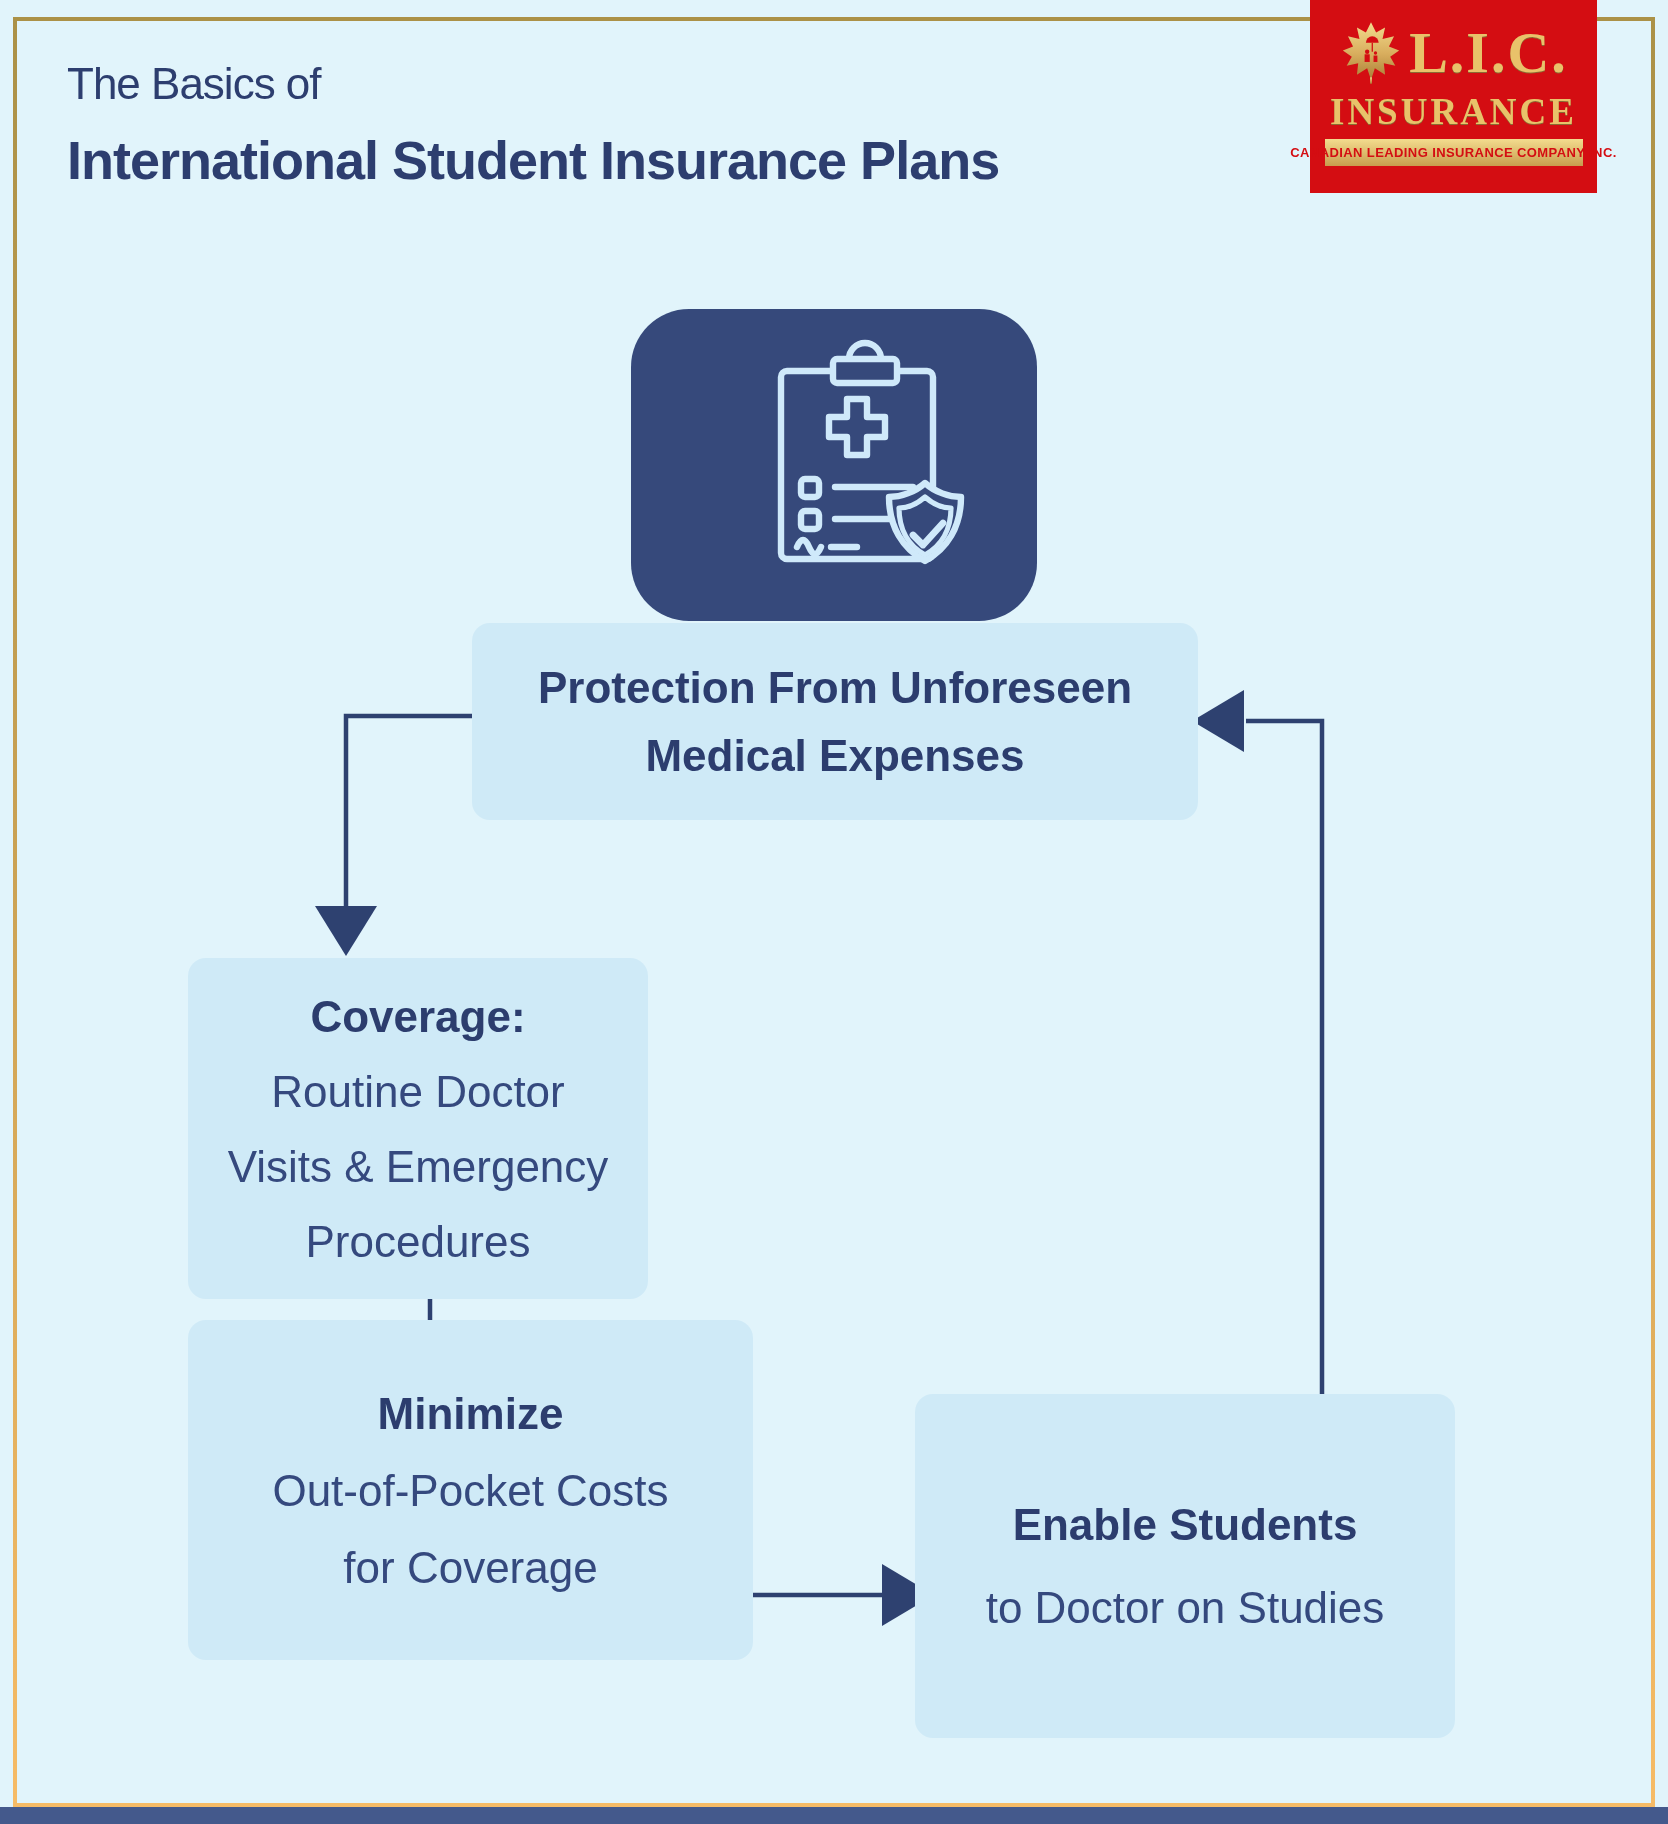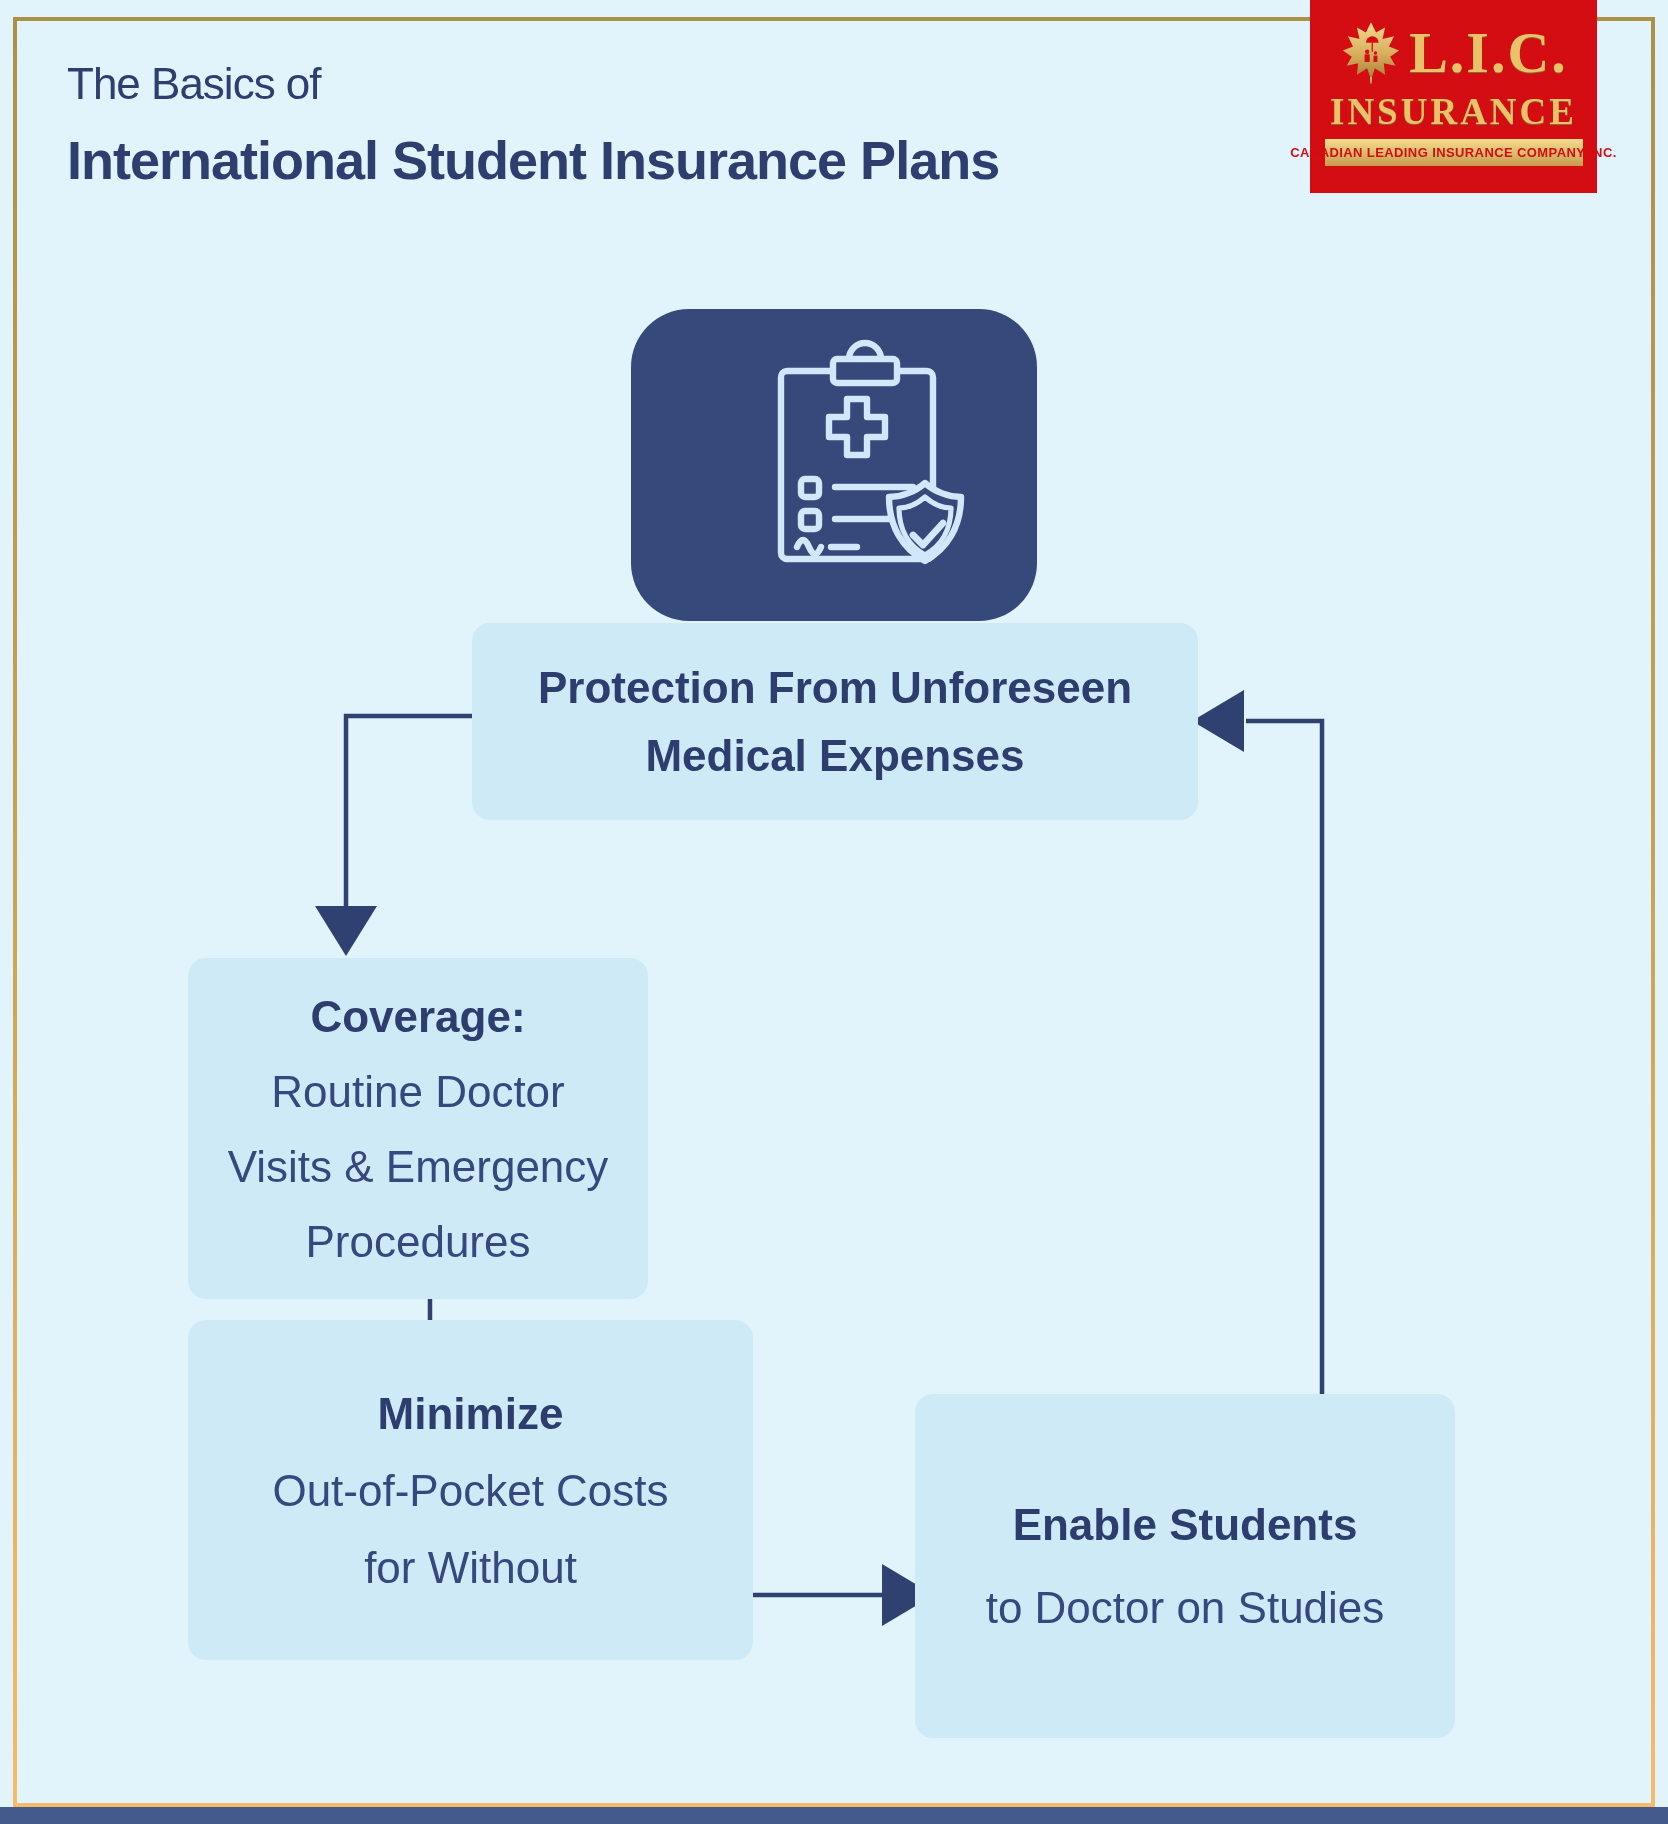--- a/index.html
+++ b/index.html
@@ -128,21 +128,21 @@
   <div class="node" id="node-coverage">
     <div class="node-title">Coverage:</div>
     <div class="node-line">Routine Doctor</div>
     <div class="node-line">Visits &amp; Emergency</div>
     <div class="node-line">Procedures</div>
   </div>
 
   <div class="node" id="node-minimize">
     <div class="node-title">Minimize</div>
     <div class="node-line">Out-of-Pocket Costs</div>
-    <div class="node-line">for Without</div>
+    <div class="node-line">for Coverage</div>
   </div>
 
   <div class="node" id="node-enable">
     <div class="node-title">Enable Students</div>
     <div class="node-line">to Doctor on Studies</div>
   </div>
 
   <div class="logo">
     <div class="logo-row">
       <svg width="64" height="64" viewBox="0 0 100 100">

